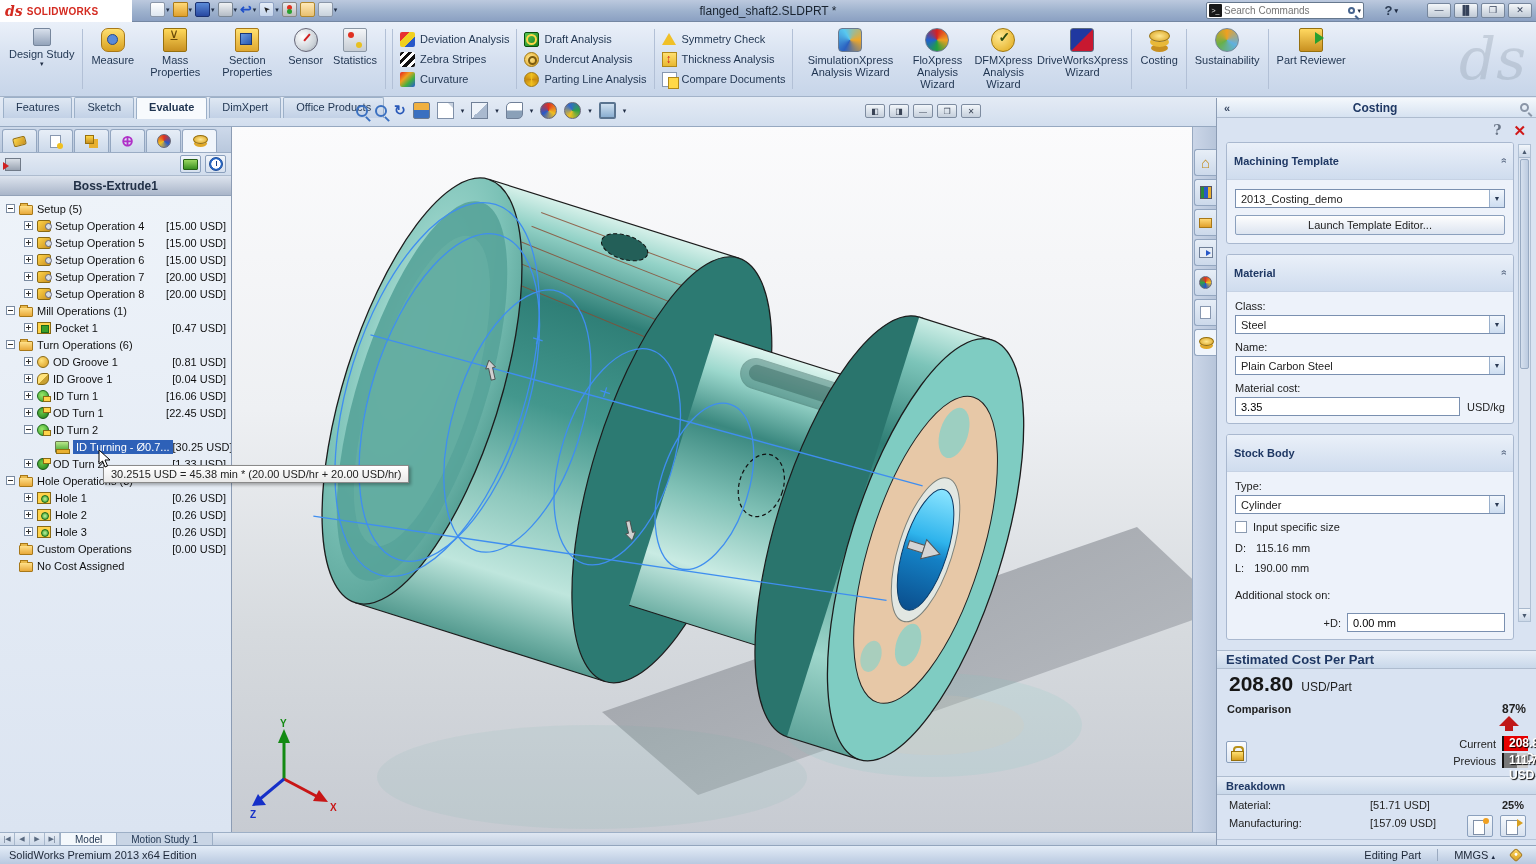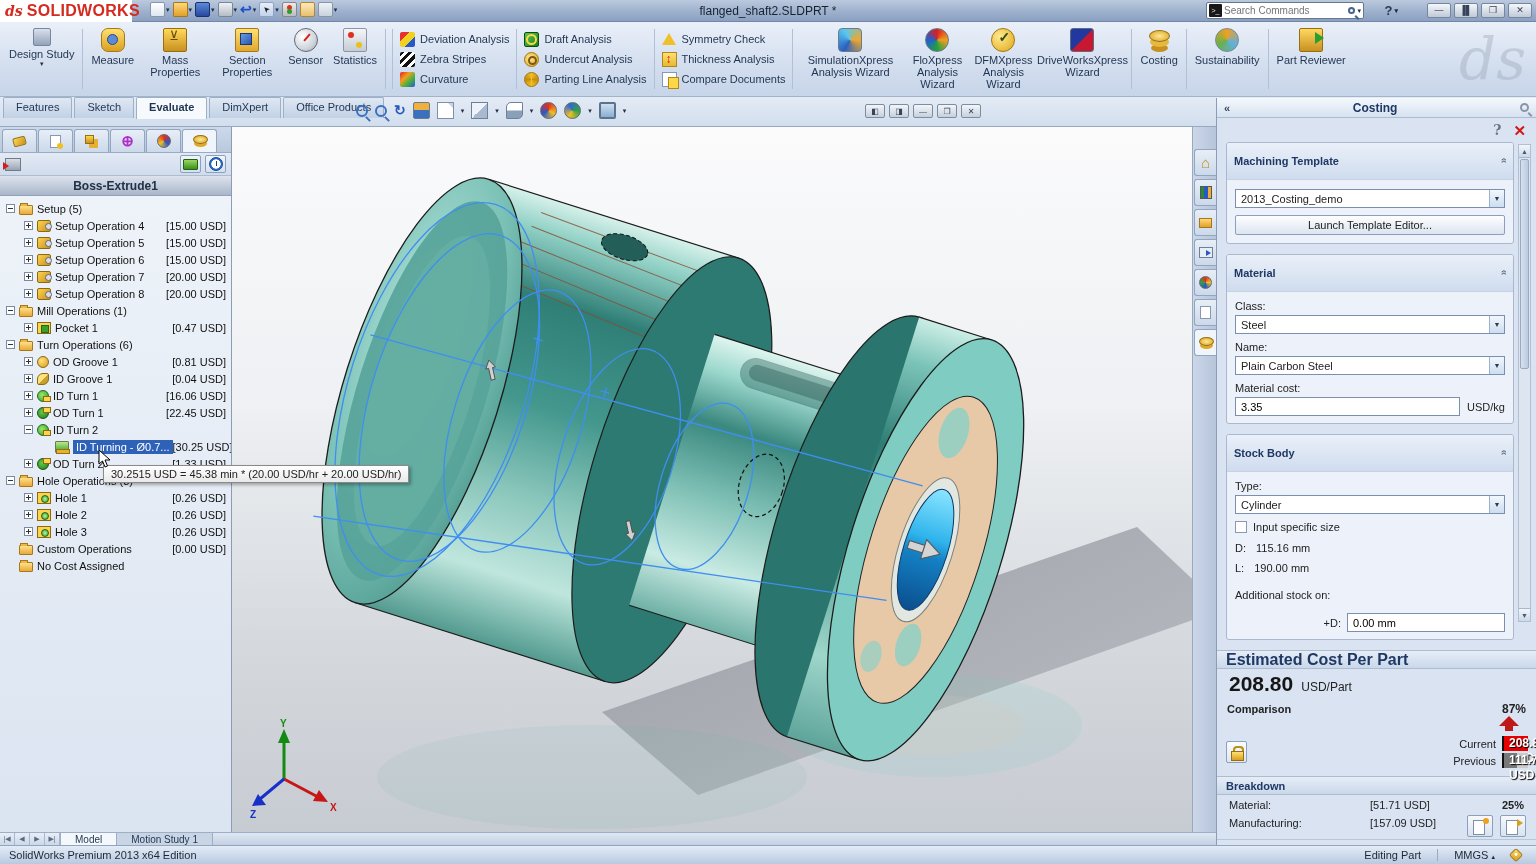--- a/index.html
+++ b/index.html
@@ -3,21 +3,21 @@
 <meta charset="utf-8">
 <style>
 *{margin:0;padding:0;box-sizing:border-box}
 html,body{width:1536px;height:864px;overflow:hidden}
 body{font-family:"Liberation Sans",sans-serif;position:relative;background:#d9e3f2;font-size:11px;color:#1c2636}
 
 
 #titlebar{position:absolute;left:0;top:0;width:100%;height:22px;background:linear-gradient(#bcc9de,#9db1cd 55%,#8ba0c2);border-bottom:1px solid #7487a2}
 .logo{position:absolute;left:0;top:0;width:132px;height:22px;background:#fff;display:flex;align-items:center;padding-left:5px;gap:4px}
 .dsmark{color:#d42a20;font-weight:bold;font-style:italic;font-size:14px;font-family:"DejaVu Serif",serif}
-.brand{color:#d42a20;font-weight:bold;font-size:16px;letter-spacing:.3px}
+.brand{color:#d42a20;font-weight:bold;font-size:10px;letter-spacing:.3px}
 .qat{position:absolute;left:150px;top:2px;display:flex;align-items:center;gap:3px}
 .qbtn{display:flex;align-items:center;gap:1px}
 .qi{width:15px;height:15px;border-radius:2px;display:inline-block;position:relative}
 .caret{font-size:7px;color:#1f2c44;line-height:1}
 .qi-new{background:linear-gradient(#ffffff,#dde6f0);border:1px solid #8a96a8}
 .qi-open{background:linear-gradient(#ffd978,#e0a02c);border:1px solid #a87818;border-radius:1px}
 .qi-save{background:linear-gradient(#5a8ad8,#2848a0);border:1px solid #1a3070}
 .qi-print{background:linear-gradient(#f0f2f4,#b4bcc6);border:1px solid #7a8694}
 .qi-undo{color:#2050c8;font-size:14px;font-weight:bold;width:auto;height:auto;line-height:15px}
 .qi-select{border:1px solid #8fa2c4;background:linear-gradient(#e6eef8,#c3d3ea);display:flex;align-items:center;justify-content:center;color:#222;font-size:8px}
@@ -203,21 +203,21 @@
 .inp{height:19px;background:#fff;border:1px solid #7a90b0;display:flex;align-items:center;padding:0 5px}
 .inp input{border:none;outline:none;width:100%;font-size:11px;font-family:"Liberation Sans",sans-serif}
 .chkrow{display:flex;align-items:center;gap:6px;margin:5px 0 9px}
 .chk{width:12px;height:12px;background:#fff;border:1px solid #8a9ab0;flex:none}
 .dimrow{margin:8px 0;display:flex;gap:10px}
 .addrow{display:flex;align-items:center;justify-content:flex-end;gap:6px;margin-top:12px}
 .cp-sb{position:absolute;right:5px;top:2px;width:13px;height:478px;background:#dde5f1;border:1px solid #b0c0d4}
 .sb-btn{height:13px;background:linear-gradient(#f2f6fb,#ccd8e8);border-bottom:1px solid #a8b8cc;font-size:7px;color:#4a5a70;text-align:center;line-height:13px}
 .sb-thumb{height:210px;background:linear-gradient(90deg,#d6e0ee,#bccbe0);border:1px solid #98aac2;border-radius:2px;margin:1px}
 .sb-dn{position:absolute;bottom:0;width:100%;height:13px;background:linear-gradient(#f2f6fb,#ccd8e8);border-top:1px solid #a8b8cc;font-size:7px;color:#4a5a70;text-align:center;line-height:13px}
-.secthdr{height:19px;background:linear-gradient(#e6edf7,#c9d8ea);border-top:1px solid #aebccf;border-bottom:1px solid #aebccf;display:flex;align-items:center;padding:0 9px;font-weight:bold;color:#1f3864;font-size:16px}
+.secthdr{height:19px;background:linear-gradient(#e6edf7,#c9d8ea);border-top:1px solid #aebccf;border-bottom:1px solid #aebccf;display:flex;align-items:center;padding:0 9px;font-weight:bold;color:#1f3864;font-size:13px}
 .estrow{display:flex;align-items:baseline;gap:8px;padding:3px 12px 4px}
 .estval{font-size:21px;font-weight:bold;color:#161616}
 .estunit{font-size:12px}
 .comprow{display:flex;justify-content:space-between;align-items:center;padding:2px 10px 0;font-weight:bold}
 .pct{font-size:12px}
 .arrowwrap{display:flex;justify-content:flex-end;padding-right:16px;height:16px}
 .uparrow{position:relative;width:22px}
 .uparrow::before{content:"";position:absolute;left:1px;top:0;border-left:10px solid transparent;border-right:10px solid transparent;border-bottom:10px solid #c01818}
 .uparrow::after{content:"";position:absolute;left:7px;top:10px;width:8px;height:5px;background:#c01818}
 .bars{display:grid;grid-template-columns:58px 1fr 26px;row-gap:2px;align-items:center;padding:4px 8px 8px 6px}

